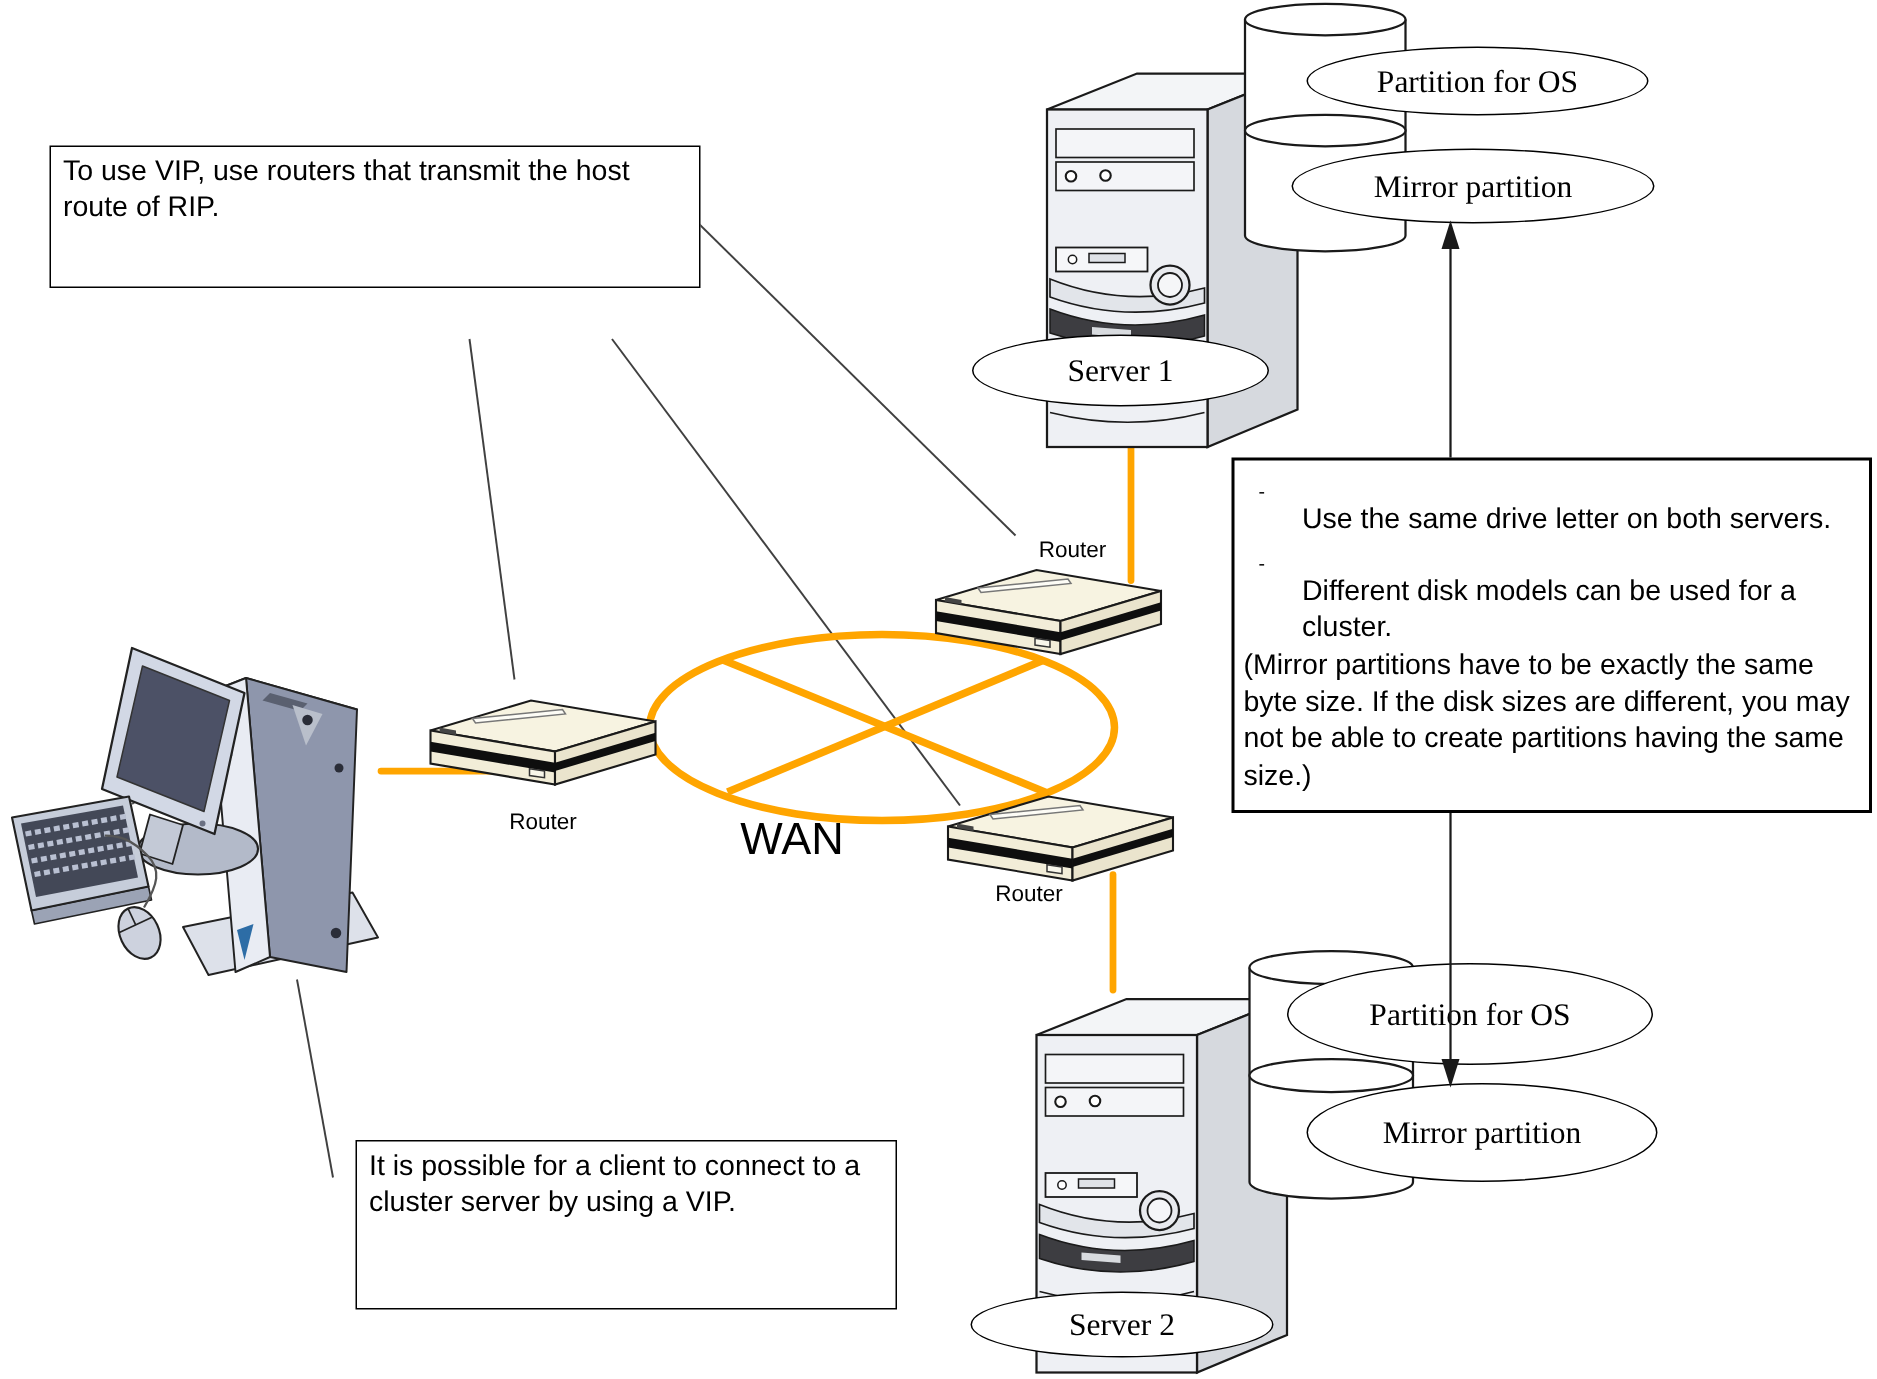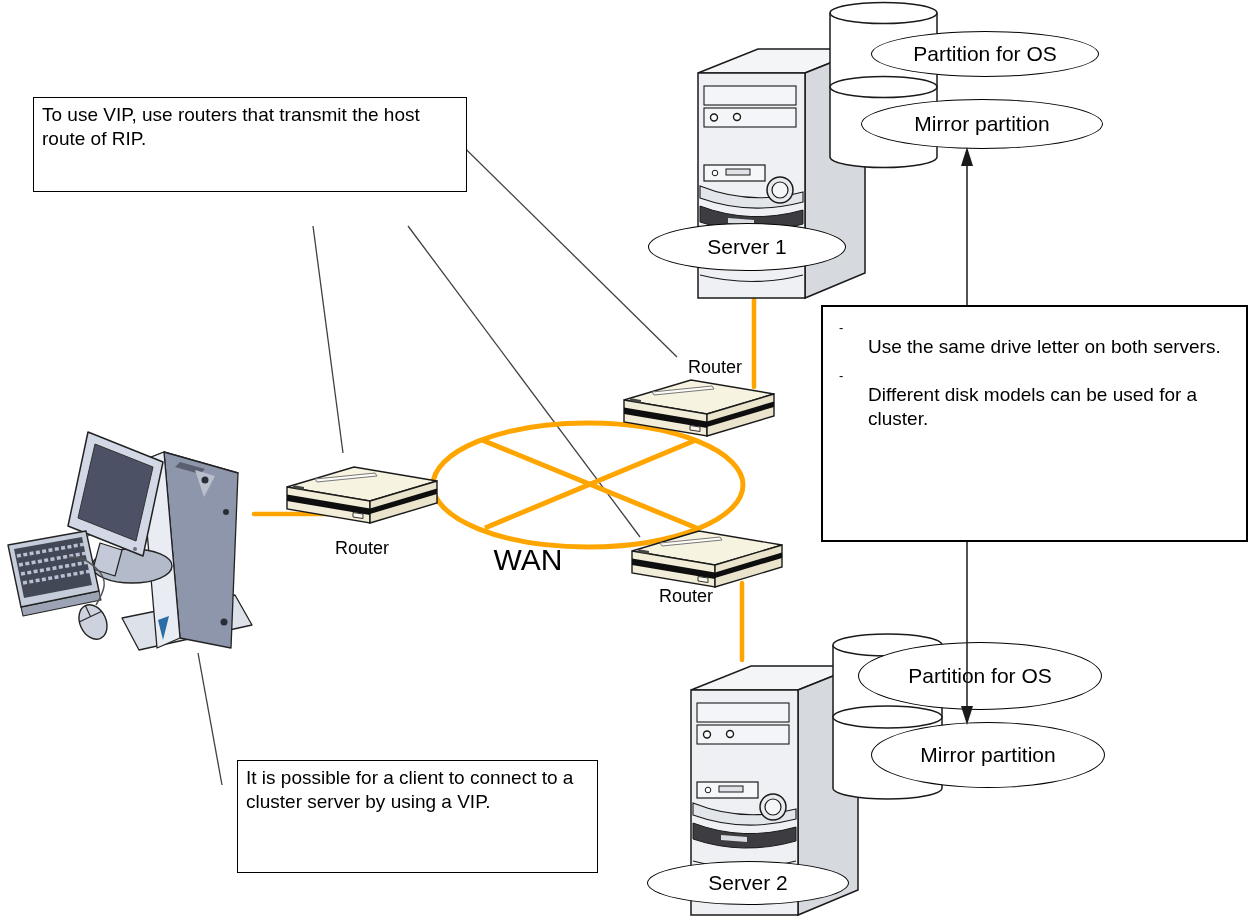--- a/index.html
+++ b/index.html
@@ -6,24 +6,24 @@
   #stage{
     position:relative;width:1251px;height:919px;background:#ffffff;overflow:hidden;
     font-family:"Liberation Sans","DejaVu Sans",sans-serif;color:#000;
   }
   svg.layer{position:absolute;left:0;top:0;}
   #base-layer{z-index:10;}
   #arrow-overlay{z-index:30;pointer-events:none;}
   .ellipse-label{
     position:absolute;background:#fff;border:1.6px solid #000;border-radius:50%;
     display:flex;align-items:center;justify-content:center;
-    font-size:21px;z-index:20;transform:translate(-50%,-50%);white-space:nowrap;
+    font-size:21px;z-index:20;transform:translate(-50%,-50%);white-space:nowrap;font-family:Liberation Serif, serif;
   }
   .node-label{
-    position:absolute;font-size:18px;z-index:25;transform:translate(-50%,-50%);
+    position:absolute;font-size:15px;z-index:25;transform:translate(-50%,-50%);
     white-space:nowrap;
   }
   .note-box{
     position:absolute;background:#fff;border:1.5px solid #000;box-sizing:border-box;
     font-size:19px;line-height:1.28;padding:5px 8px;z-index:40;
   }
   #box-notes{border-width:2px;line-height:1.3;padding:5px 6px;}
   .bullet-row{display:flex;}
   .bullet-row .dash{
     flex:0 0 39px;width:39px;box-sizing:border-box;padding-left:10px;padding-top:8px;
@@ -206,19 +206,20 @@
 
   <div class="note-box" id="box-notes" style="left:821px;top:305px;width:427px;height:237px;">
     <div class="bullet-row">
       <span class="dash">-</span>
       <span class="btxt">Use the same drive letter on both servers.</span>
     </div>
     <div class="bullet-row">
       <span class="dash">-</span>
       <span class="btxt">Different disk models can be used for a cluster.</span>
     </div>
+    <div>(Mirror partitions have to be exactly the same byte size. If the disk sizes are different, you may not be able to create partitions having the same size.)</div>
   </div>
 
   <div class="note-box" style="left:237px;top:760px;width:361px;height:113px;">
     <span>It is possible for a client to connect to a cluster server by using a VIP.</span>
   </div>
 
 </div>
 
 </body></html>

